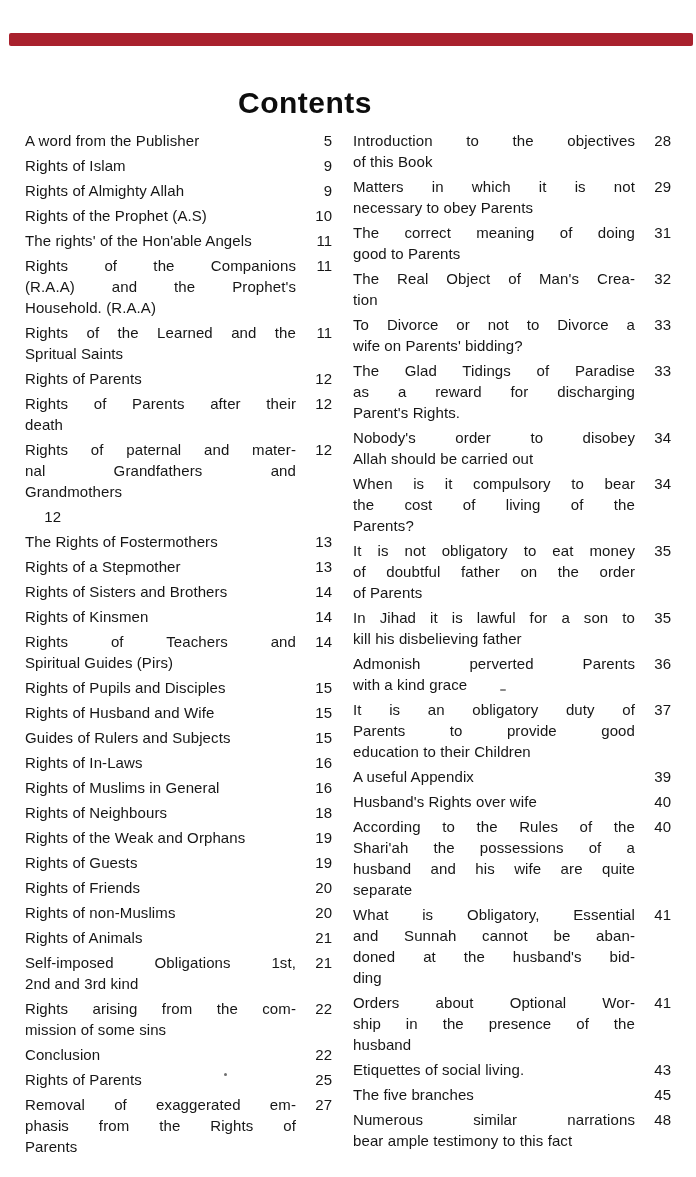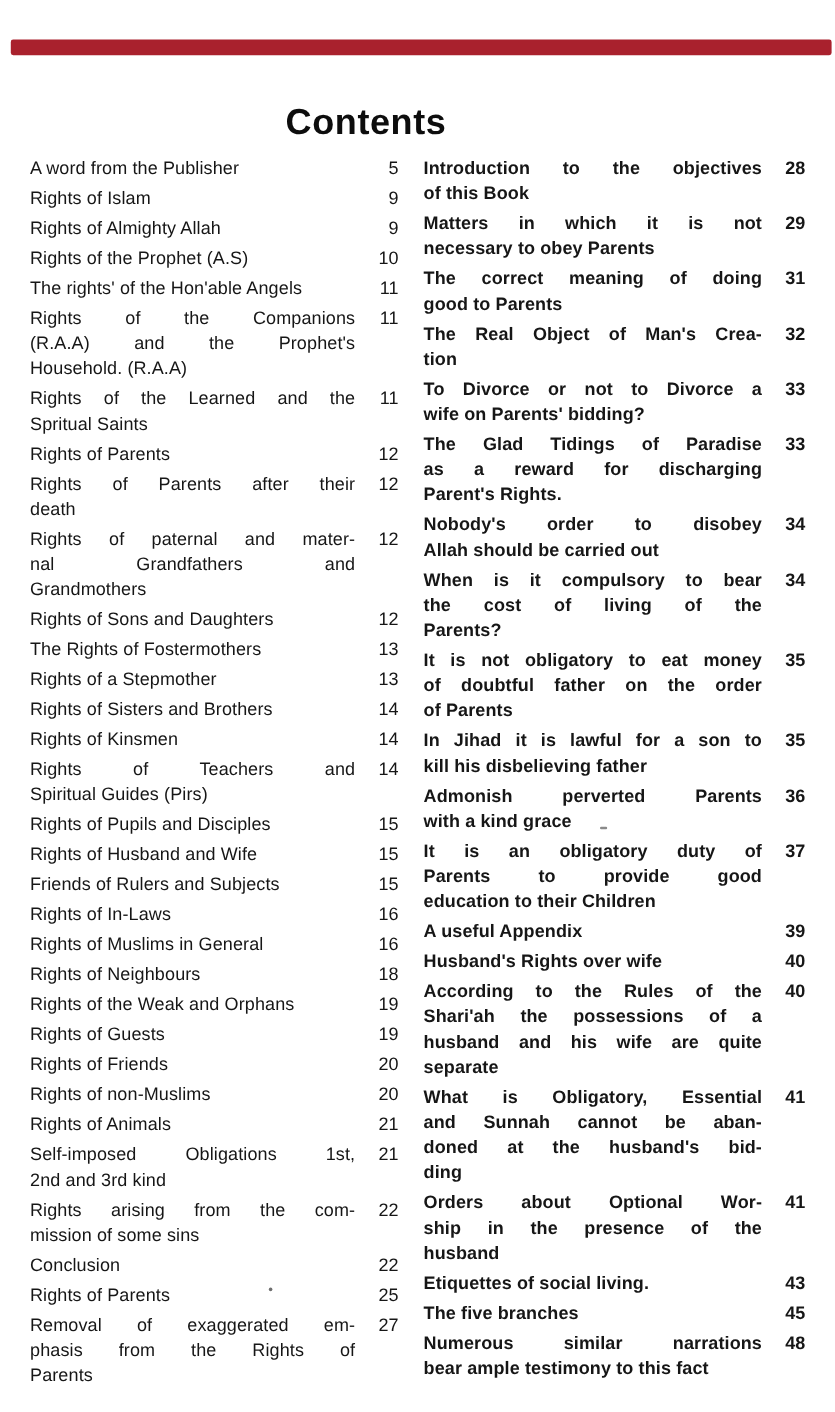--- a/index.html
+++ b/index.html
@@ -28,21 +28,21 @@
     color:#0d0d0d;
   }
   .columns{
     position:absolute;
     top:130px;left:25px;
     display:flex;
     gap:21px;
   }
   .col{display:flex;flex-direction:column;}
   .col-left{width:307px;}
-  .col-right{width:318px;font-weight:bold;}
+  .col-right{width:318px;}
   .entry{
     display:flex;
     align-items:flex-start;
     margin-bottom:4px;
   }
   .entry-text{
     flex:1;
     font-size:15px;
     line-height:21px;
     letter-spacing:0.1px;
@@ -135,23 +135,20 @@
         </div>
         <div class="entry">
           <div class="entry-text">
             <div class="line just">Rights of paternal and mater-</div>
             <div class="line just">nal Grandfathers and</div>
             <div class="line">Grandmothers</div>
           </div>
           <div class="entry-num">12</div>
         </div>
         <div class="entry">
-          <div class="entry-text">
-            <div class="line">Rights of Sons and Daughters</div>
-          </div>
           <div class="entry-num">12</div>
         </div>
         <div class="entry">
           <div class="entry-text">
             <div class="line">The Rights of Fostermothers</div>
           </div>
           <div class="entry-num">13</div>
         </div>
         <div class="entry">
           <div class="entry-text">
@@ -185,21 +182,21 @@
           <div class="entry-num">15</div>
         </div>
         <div class="entry">
           <div class="entry-text">
             <div class="line">Rights of Husband and Wife</div>
           </div>
           <div class="entry-num">15</div>
         </div>
         <div class="entry">
           <div class="entry-text">
-            <div class="line">Friends of Rulers and Subjects</div>
+            <div class="line">Guides of Rulers and Subjects</div>
           </div>
           <div class="entry-num">15</div>
         </div>
         <div class="entry">
           <div class="entry-text">
             <div class="line">Rights of In-Laws</div>
           </div>
           <div class="entry-num">16</div>
         </div>
         <div class="entry">

